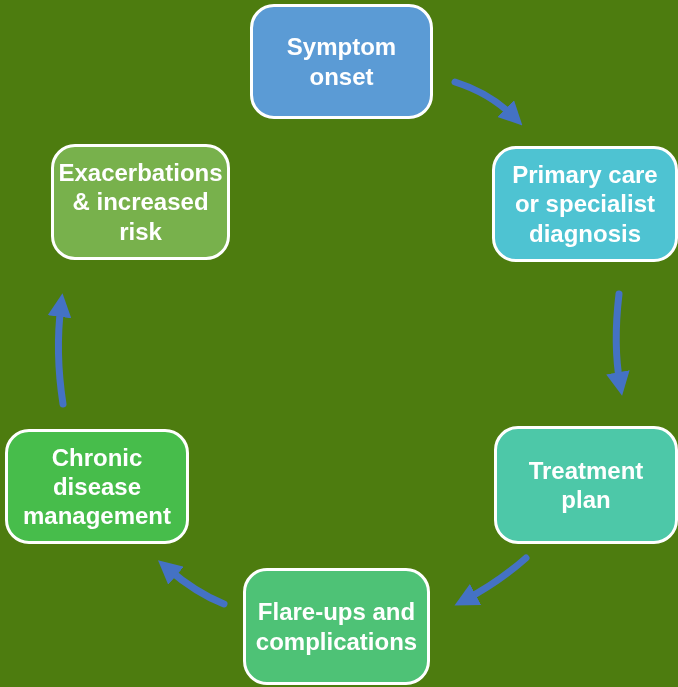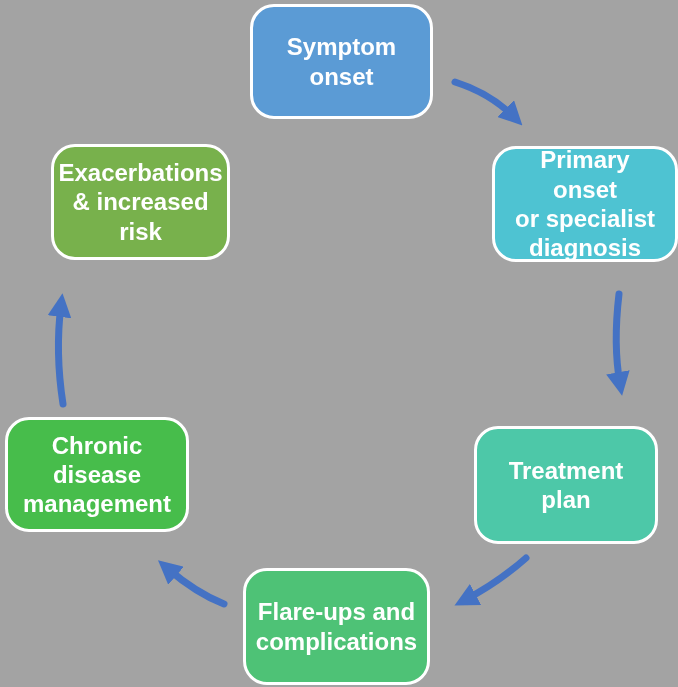--- a/index.html
+++ b/index.html
@@ -1,20 +1,20 @@
 <!DOCTYPE html>
 <html><head>
 <meta charset="utf-8">
 <style>
   html, body { margin: 0; padding: 0; background: #ffffff; }
   .canvas {
     position: relative;
     width: 678px;
     height: 687px;
-    background: #a3a3a3;
+    background: #4d7c0f;
     font-family: "Liberation Sans", sans-serif;
     overflow: hidden;
   }
   .node {
     position: absolute;
     box-sizing: border-box;
     display: flex;
     align-items: center;
     justify-content: center;
     text-align: center;
@@ -23,23 +23,23 @@
     font-weight: 600;
     line-height: 1.22;
     border-radius: 24px;
     border: 3px solid #ffffff;
     white-space: pre-line;
     padding: 6px 10px;
   }
   
   .n-symptom      { left: 250px; top: 4px;   width: 183px; height: 115px; }
   .n-primary      { left: 492px; top: 146px; width: 186px; height: 116px; }
-  .n-treatment    { left: 474px; top: 426px; width: 184px; height: 118px; }
+  .n-treatment    { left: 494px; top: 426px; width: 184px; height: 118px; }
   .n-flareups     { left: 243px; top: 568px; width: 187px; height: 117px; }
-  .n-chronic      { left: 5px;   top: 417px; width: 184px; height: 115px; }
+  .n-chronic      { left: 5px;   top: 429px; width: 184px; height: 115px; }
   .n-exacerbation { left: 7px;   top: 144px; width: 179px; height: 116px; }
   #arrows {
     position: absolute;
     left: 0; top: 0;
     width: 678px; height: 687px;
     pointer-events: none;
   }
 </style>
 </head>
 <body>
@@ -55,21 +55,21 @@
     <path d="M455,82 Q490,93 514,117" fill="none" stroke-width="7" stroke-linecap="round" marker-end="url(#ah)" stroke="#4472C4"></path>
     <path d="M619,294 Q613,345 620,384" fill="none" stroke-width="7" stroke-linecap="round" marker-end="url(#ah)" stroke="#4472C4"></path>
     <path d="M526,558 Q499,582 465,600" fill="none" stroke-width="7" stroke-linecap="round" marker-end="url(#ah)" stroke="#4472C4"></path>
     <path d="M224,604 Q196,593 167,568" fill="none" stroke-width="7" stroke-linecap="round" marker-end="url(#ah)" stroke="#4472C4"></path>
     <path d="M63,404 Q55,352 61,305" fill="none" stroke-width="7" stroke-linecap="round" marker-end="url(#ah)" stroke="#4472C4"></path>
   </svg>
 
   <div class="node n-symptom" style="background-color: rgb(91, 155, 213);">Symptom
 onset</div>
 
-  <div class="node n-primary" style="background-color: rgb(78, 195, 210);">Primary onset
+  <div class="node n-primary" style="background-color: rgb(78, 195, 210);">Primary care
 or specialist
 diagnosis</div>
 
   <div class="node n-treatment" style="background-color: rgb(77, 200, 168);">Treatment
 plan</div>
 
   <div class="node n-flareups" style="background-color: rgb(78, 194, 118);">Flare-ups and
 complications</div>
 
   <div class="node n-chronic" style="background-color: rgb(71, 189, 75);">Chronic

